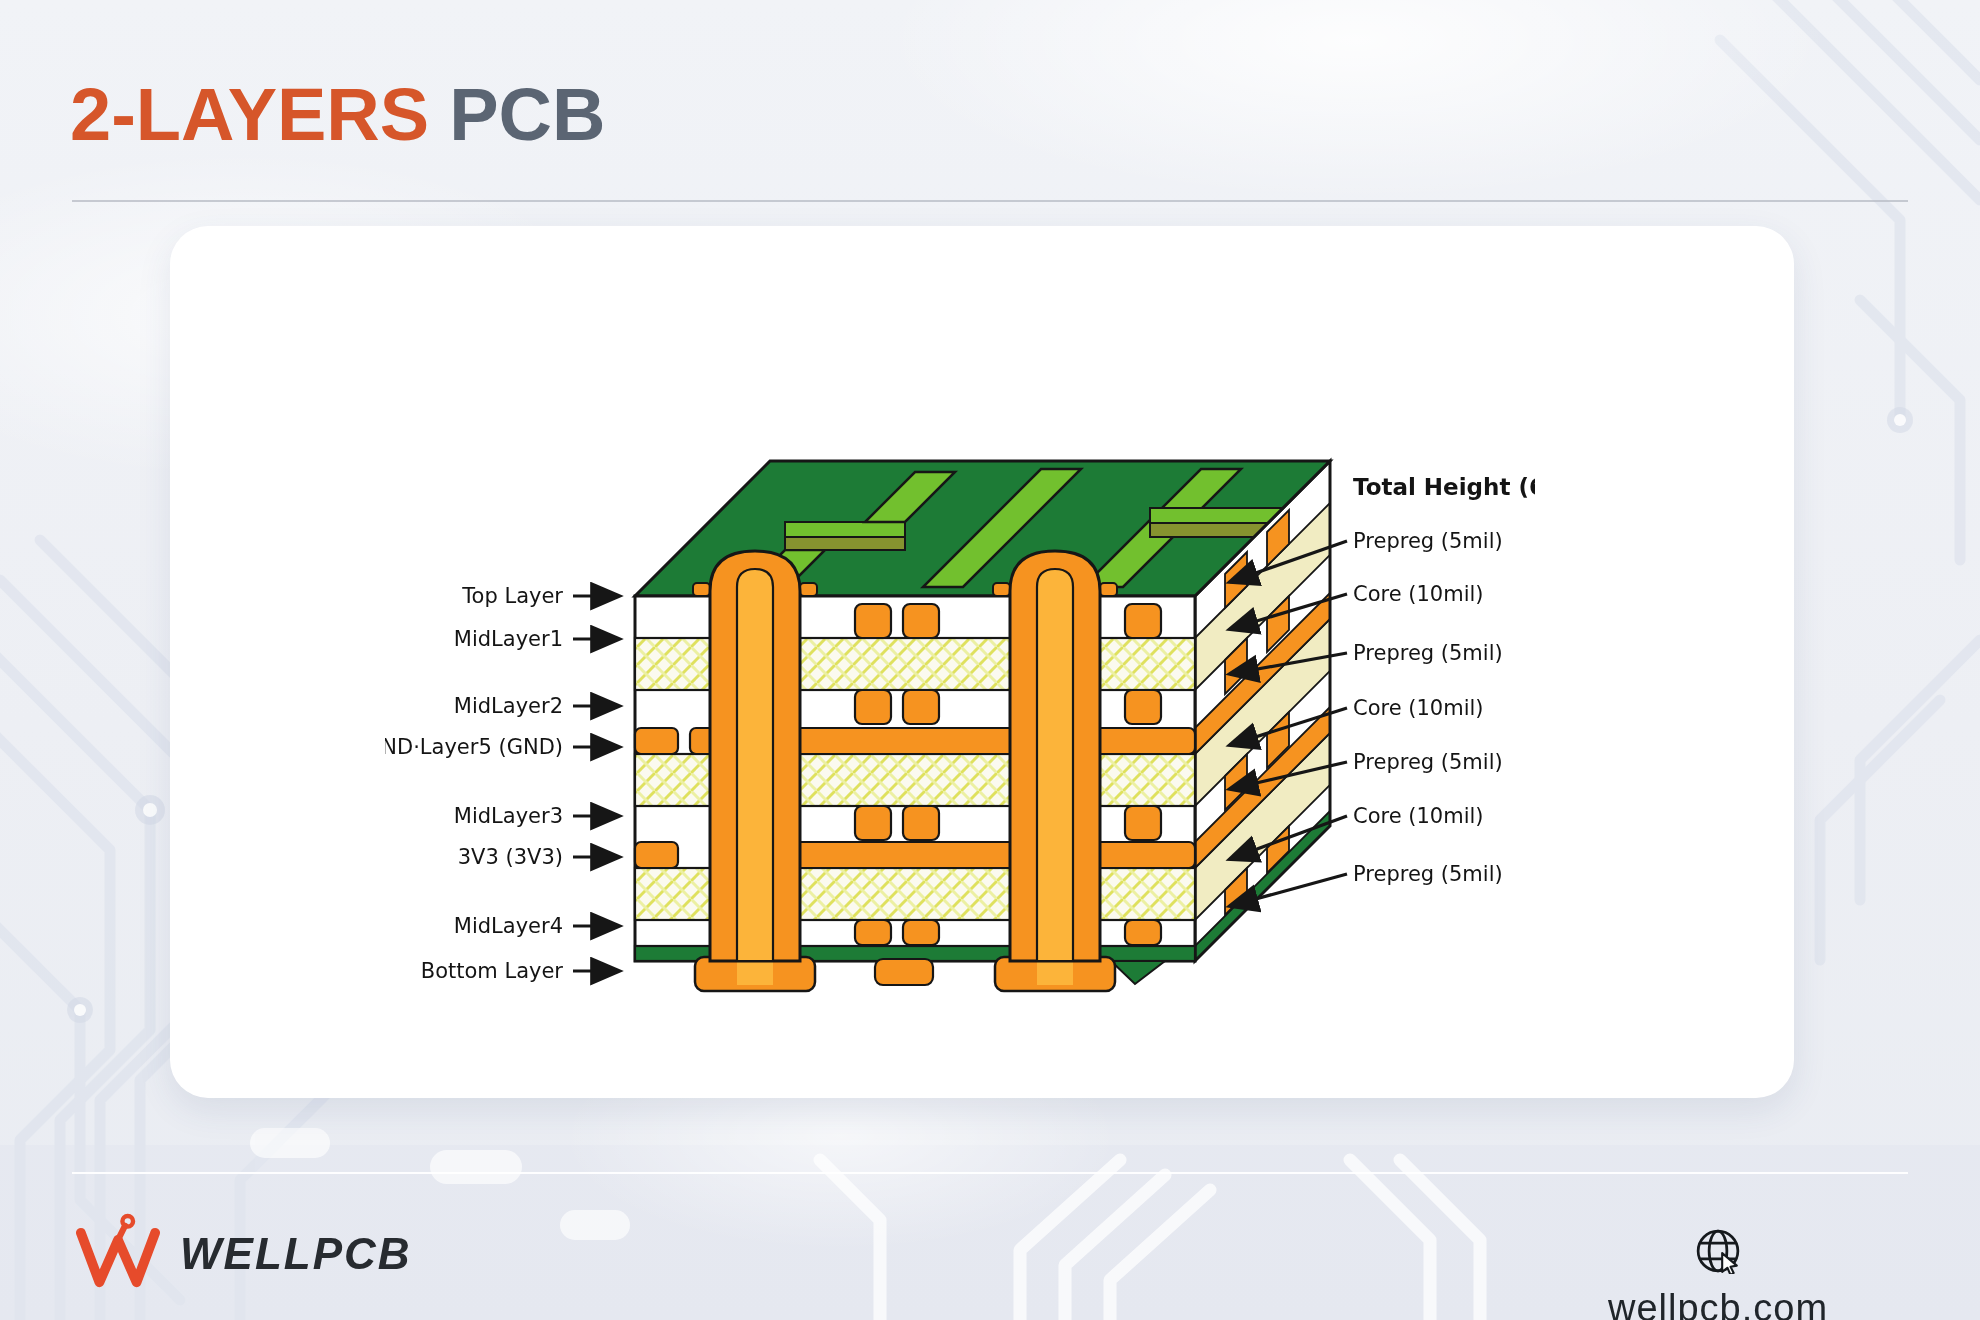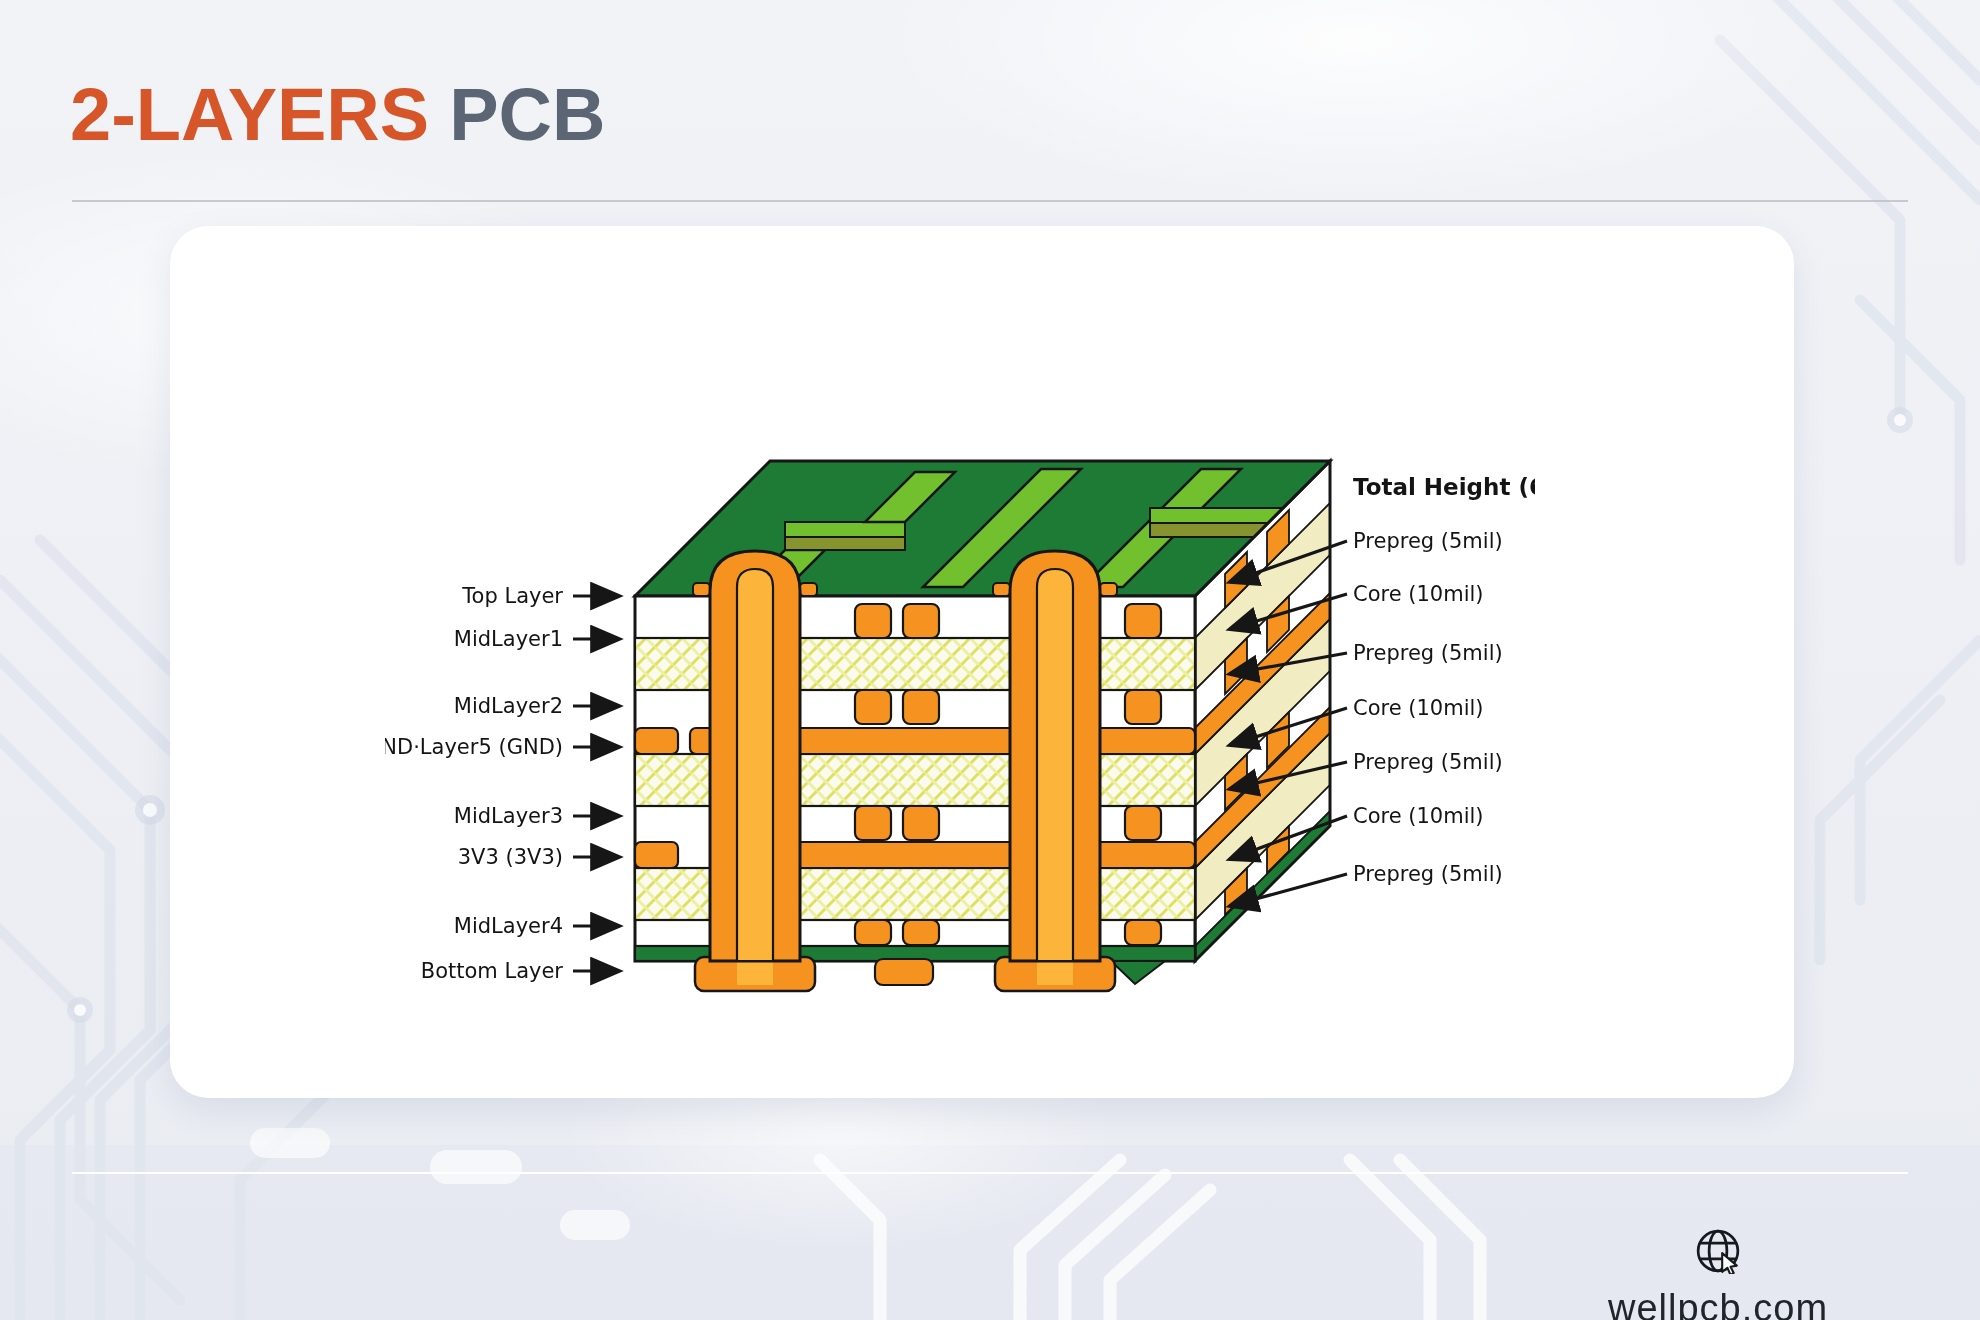--- a/index.html
+++ b/index.html
@@ -230,20 +230,30 @@
         <text class="svglabel" x="968" y="374">Core (10mil)</text>
         <text class="svglabel" x="968" y="428">Prepreg (5mil)</text>
         <text class="svglabel" x="968" y="482">Core (10mil)</text>
         <text class="svglabel" x="968" y="540">Prepreg (5mil)</text>
       </g>
     </svg>
   </div>
 
   <div class="footer-divider"></div>
 
+  <div class="footer-left">
+    <svg width="92" height="92" viewBox="0 0 104 104">
+      <g fill="none" stroke="#e64b2b" stroke-linecap="round" stroke-linejoin="round">
+        <path d="M10 28 L31 84 L52 36 L73 84 L94 28" stroke-width="11"></path>
+        <path d="M52 36 L60 20" stroke-width="7"></path>
+        <circle cx="63" cy="15" r="6" stroke-width="5"></circle>
+      </g>
+    </svg>
+    <span class="brand-text">WELLPCB</span>
+  </div>
 
   <div class="footer-right">
     <svg width="46" height="46" viewBox="0 0 44 44">
       <g fill="none" stroke="#15191d" stroke-width="2.6">
         <circle cx="22" cy="22" r="19"></circle>
         <ellipse cx="22" cy="22" rx="8.5" ry="19"></ellipse>
         <line x1="5" y1="14.5" x2="39" y2="14.5"></line>
         <line x1="5" y1="29.5" x2="39" y2="29.5"></line>
       </g>
       <path d="M26 24 L40 36 L34 37 L37 43 L34 45 L31 38 L26 42 Z" fill="#ffffff" stroke="#15191d" stroke-width="2" stroke-linejoin="round"></path>

